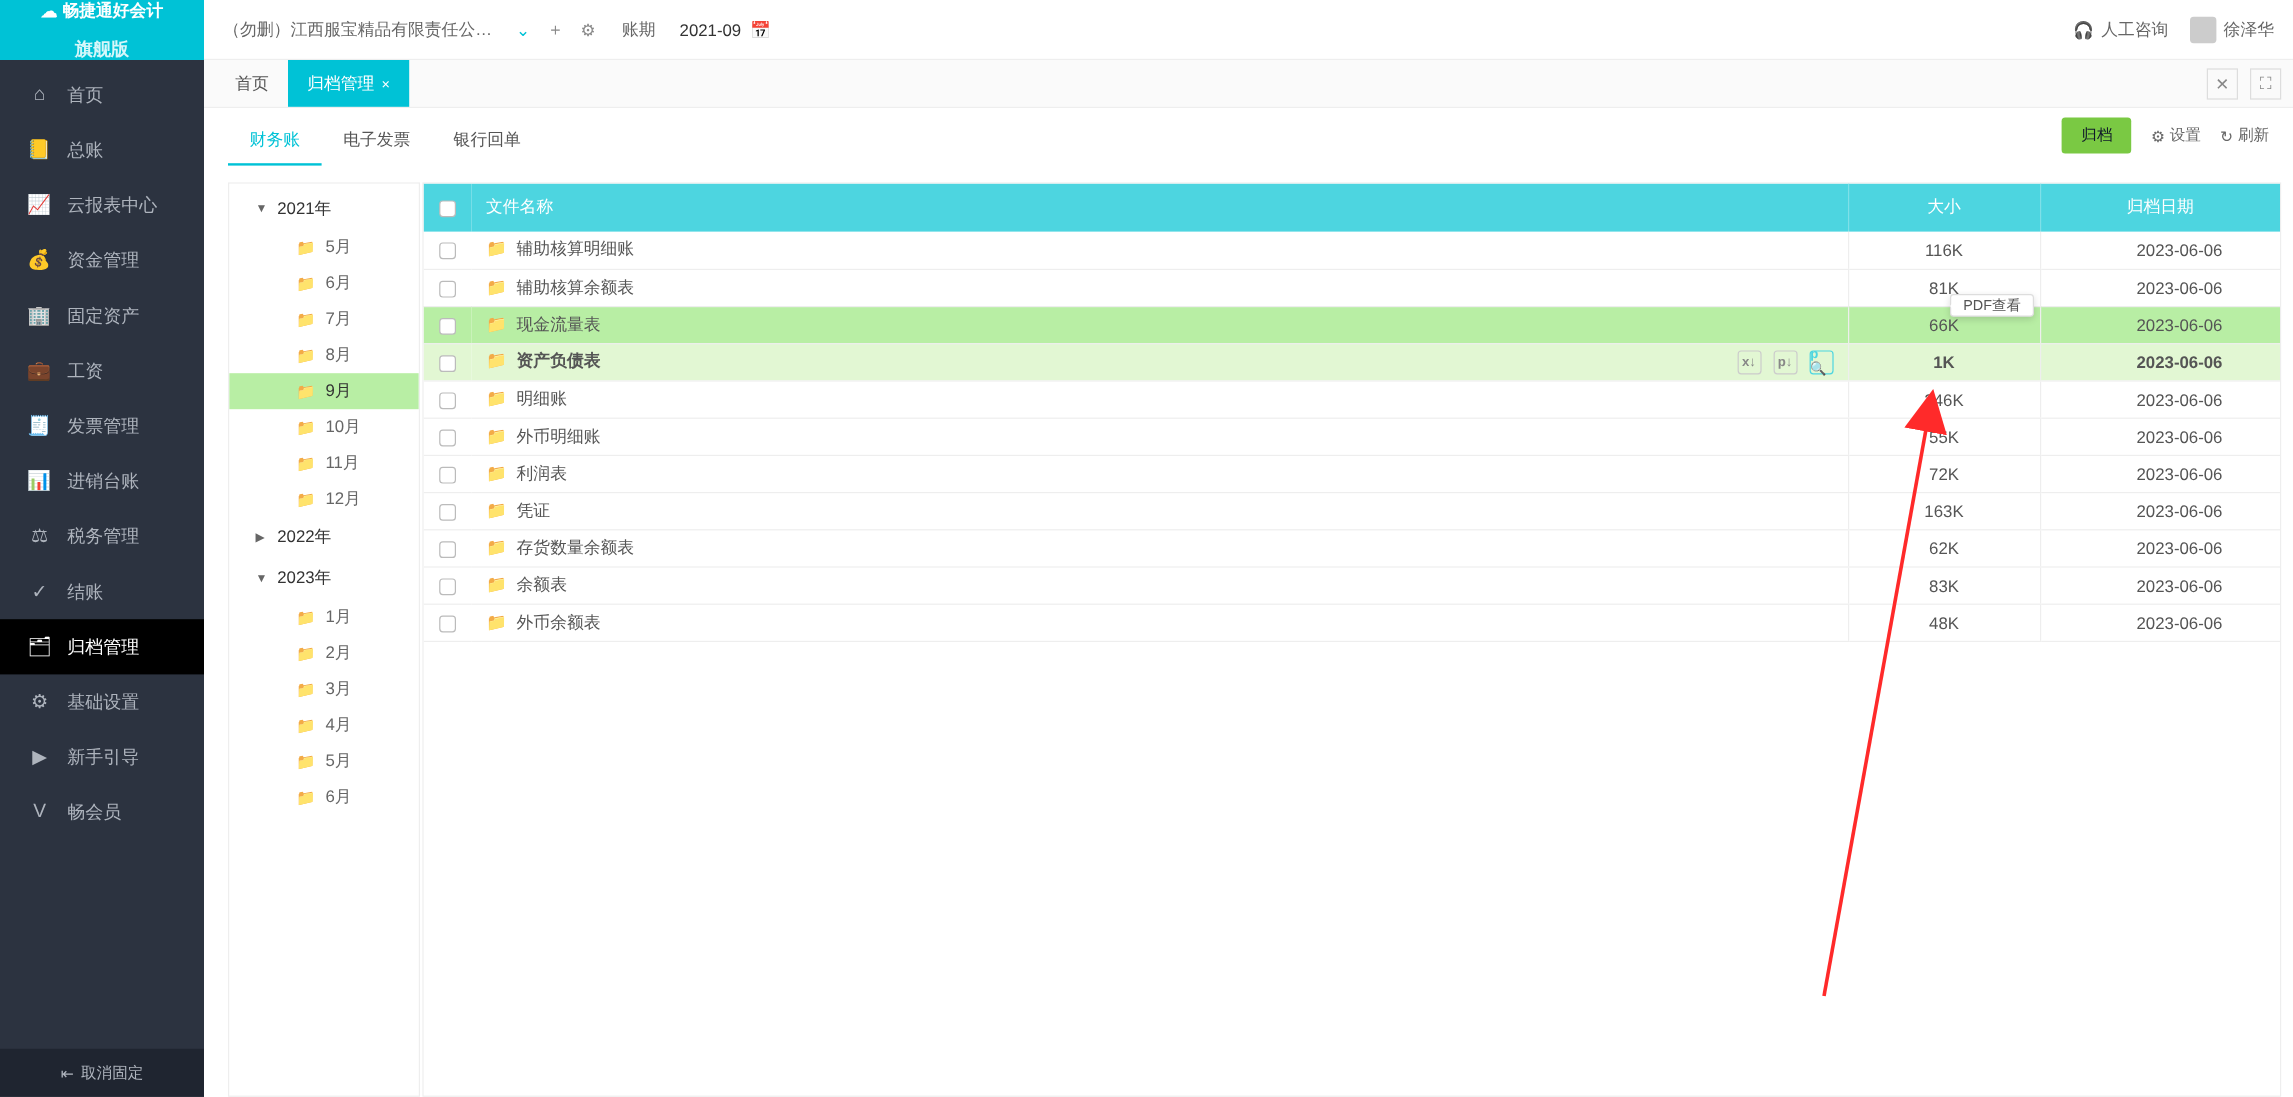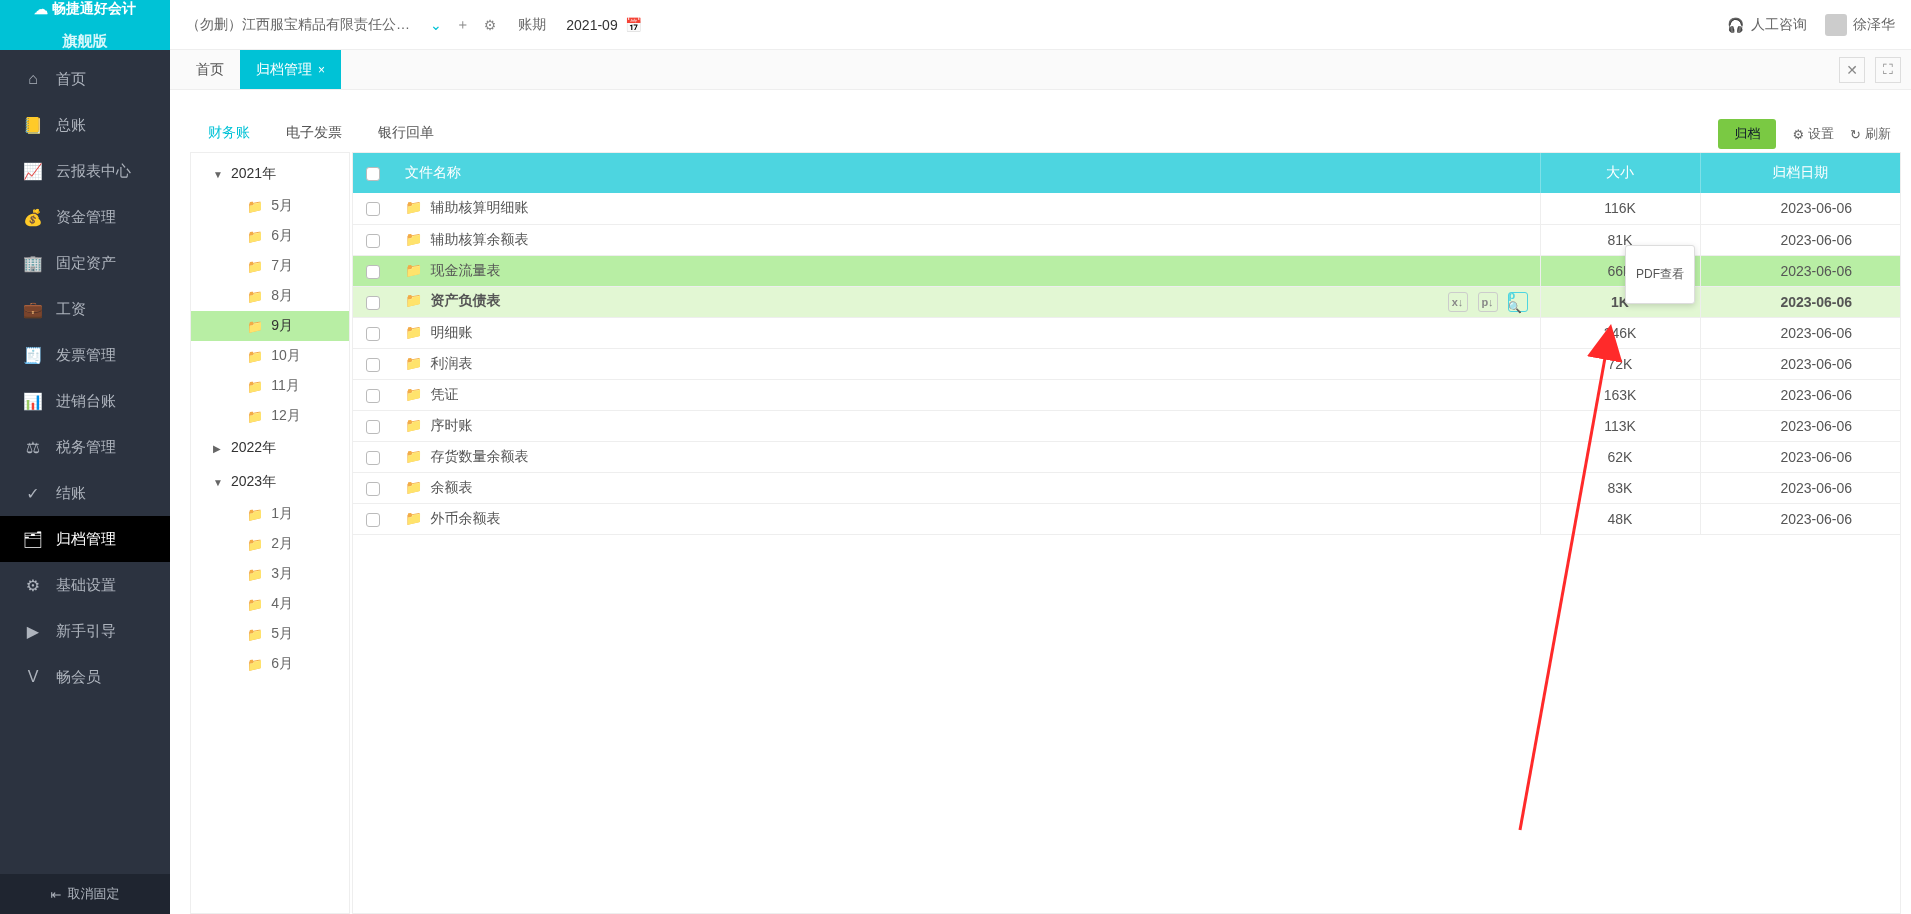--- a/index.html
+++ b/index.html
@@ -33,21 +33,21 @@
 .page-tab { padding: 0 16px; height: 100%; display: flex; align-items: center; cursor: pointer; color: #555; }
 .page-tab.active { background: #00c2d6; color: #fff; }
 .tab-close { margin-left: 6px; font-size: 12px; }
 .tabsrow .right-icons { margin-left: auto; display: flex; gap: 10px; padding-right: 10px; color: #888; }
 .wicon { width: 26px; height: 26px; border: 1px solid #ddd; display: flex; align-items: center; justify-content: center; cursor: pointer; font-size: 14px; }
 
 
 .main { position: absolute; left: 170px; top: 90px; right: 0; bottom: 0; display: flex; }
 
 
-.subheader { position: absolute; left: 0; right: 0; top: 24px; height: 40px; display: flex; align-items: center; padding: 0 20px 0 20px; font-size: 14px; }
+.subheader { position: absolute; left: 0; right: 0; top: 8px; height: 40px; display: flex; align-items: flex-start; padding: 0 20px 0 20px; font-size: 14px; }
 .subtab { padding: 10px 18px; cursor: pointer; color: #555; border-bottom: 2px solid transparent; }
 .subtab.active { color: #00c2d6; border-bottom-color: #00c2d6; }
 .subheader .actions { margin-left: auto; display: flex; align-items: center; gap: 16px; }
 .btn-archive { background: #7ac943; color: #0f172a; padding: 6px 16px; border-radius: 3px; cursor: pointer; font-size: 13px; }
 .act { color: #666; cursor: pointer; display: flex; align-items: center; gap: 4px; font-size: 13px; }
 
 
 .tree { position: absolute; left: 20px; top: 62px; width: 160px; bottom: 0; background: #fff; border: 1px solid #eee; font-size: 14px; overflow: auto; padding-top: 4px; }
 .tree-year { padding: 8px 0 8px 22px; cursor: pointer; color: #333; display: flex; align-items: center; gap: 8px; }
 .tree-year .caret { font-size: 10px; color: #666; width: 10px; display: inline-block; }
@@ -66,21 +66,21 @@
 tbody td { height: 31px; border-bottom: 1px solid #eee; padding: 0 12px; color: #555; }
 tbody td.col-chk { text-align:center; width: 40px; }
 tbody td.col-size { text-align: center; width: 160px; border-left: 1px solid #eee; }
 tbody td.col-date { text-align: center; width: 200px; border-left: 1px solid #eee; padding-left: 44px; }
 tbody tr.highlight td { background: #b8eea4; }
 tbody tr.hover td { background: #e2f7d3; font-weight: bold; }
 .ficon { color: #4dd5e0; margin-right: 8px; }
 .row-actions { float: right; display: flex; gap: 10px; color: #888; align-items: center; }
 .row-actions .ai { width: 20px; height: 20px; border: 1px solid #ccc; border-radius: 3px; display: flex; align-items: center; justify-content: center; font-size: 11px; cursor: pointer; }
 .row-actions .ai.active { border-color: #4dd5e0; color: #4dd5e0; }
-.tooltip { position: absolute; background: #fff; border: 1px solid #ddd; box-shadow: 0 2px 6px rgba(0,0,0,.15); padding: 20px 10px; font-size: 12px; color: #555; border-radius: 3px; }
+.tooltip { position: absolute; background: #fff; border: 1px solid #ddd; box-shadow: 0 2px 6px rgba(0,0,0,.15); padding: 0 10px; font-size: 12px; color: #555; border-radius: 3px; }
 .tooltip::before { content: ''; position: absolute; left: -6px; top: 50%; margin-top: -5px; border: 5px solid transparent; border-right-color: #fff; }
 
 .chk { width: 14px; height: 14px; border: 1px solid #bbb; border-radius: 3px; display: inline-block; vertical-align: middle; cursor: pointer; background:#fff; }
 
 
 .arrow-svg { position: absolute; pointer-events: none; }
 
 </style>
 </head>
 <body>
@@ -326,34 +326,34 @@
     <td class="col-date">2023-06-06</td>
           </tr>
           <tr>
     <td class="col-chk"><span class="chk"></span></td>
     <td><span class="ficon">📁</span><span>明细账</span></td>
     <td class="col-size">246K</td>
     <td class="col-date">2023-06-06</td>
           </tr>
           <tr>
     <td class="col-chk"><span class="chk"></span></td>
+    <td><span class="ficon">📁</span><span>外币明细账</span></td>
+    <td class="col-size">55K</td>
+    <td class="col-date">2023-06-06</td>
+          </tr>
+          <tr>
+    <td class="col-chk"><span class="chk"></span></td>
     <td><span class="ficon">📁</span><span>利润表</span></td>
     <td class="col-size">72K</td>
     <td class="col-date">2023-06-06</td>
           </tr>
           <tr>
     <td class="col-chk"><span class="chk"></span></td>
     <td><span class="ficon">📁</span><span>凭证</span></td>
     <td class="col-size">163K</td>
-    <td class="col-date">2023-06-06</td>
-          </tr>
-          <tr>
-    <td class="col-chk"><span class="chk"></span></td>
-    <td><span class="ficon">📁</span><span>序时账</span></td>
-    <td class="col-size">113K</td>
     <td class="col-date">2023-06-06</td>
           </tr>
           <tr>
     <td class="col-chk"><span class="chk"></span></td>
     <td><span class="ficon">📁</span><span>存货数量余额表</span></td>
     <td class="col-size">62K</td>
     <td class="col-date">2023-06-06</td>
           </tr>
           <tr>
     <td class="col-chk"><span class="chk"></span></td>

